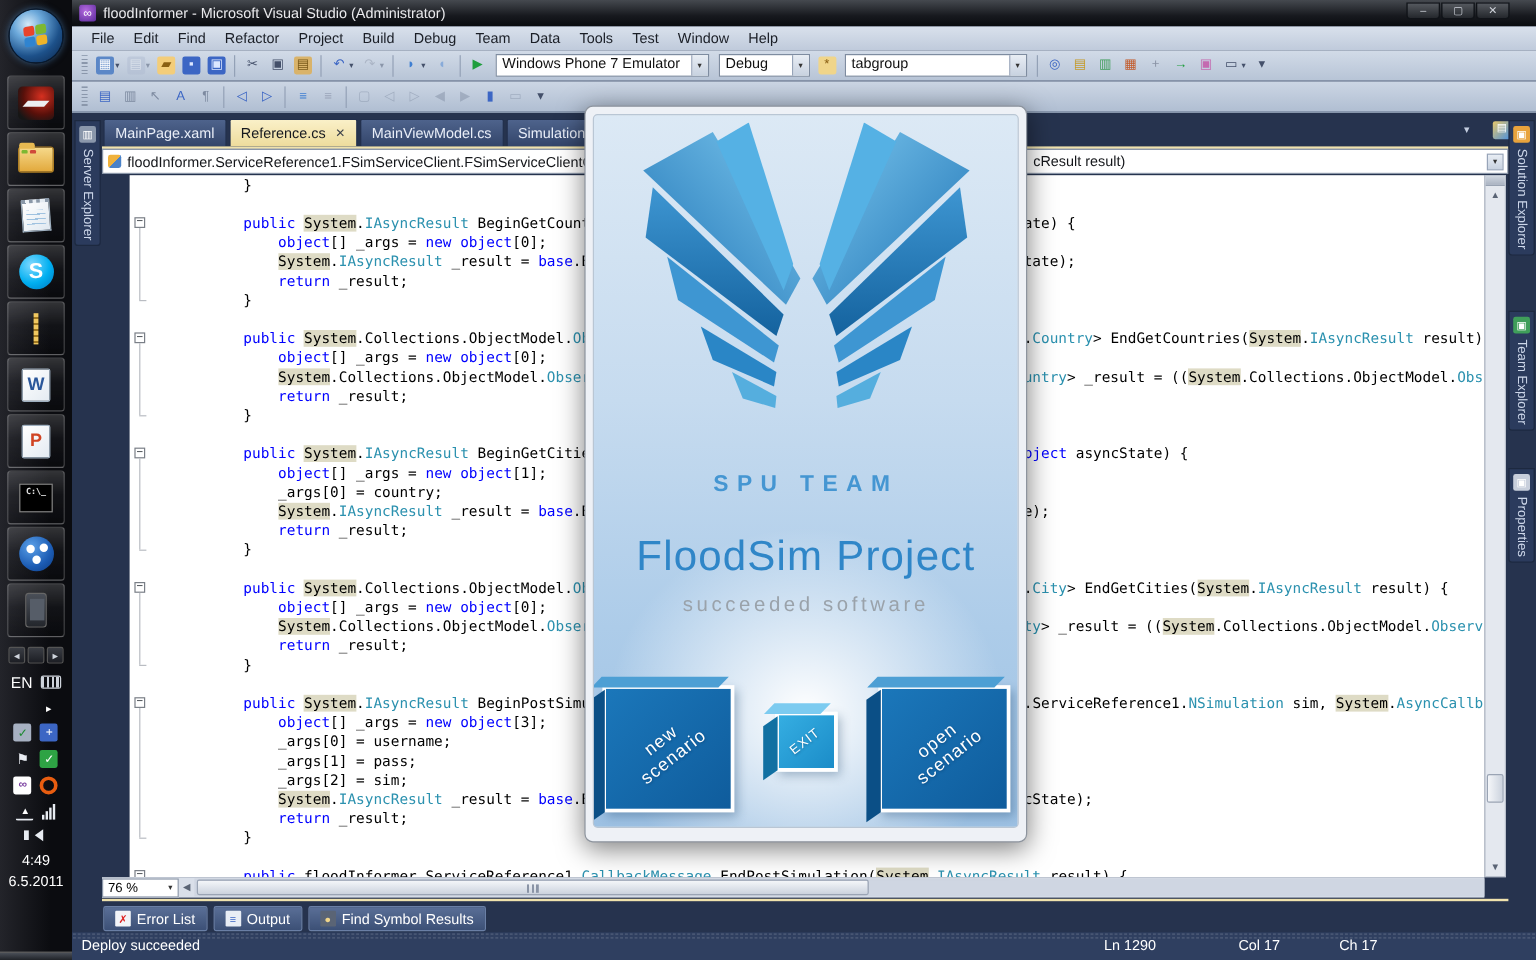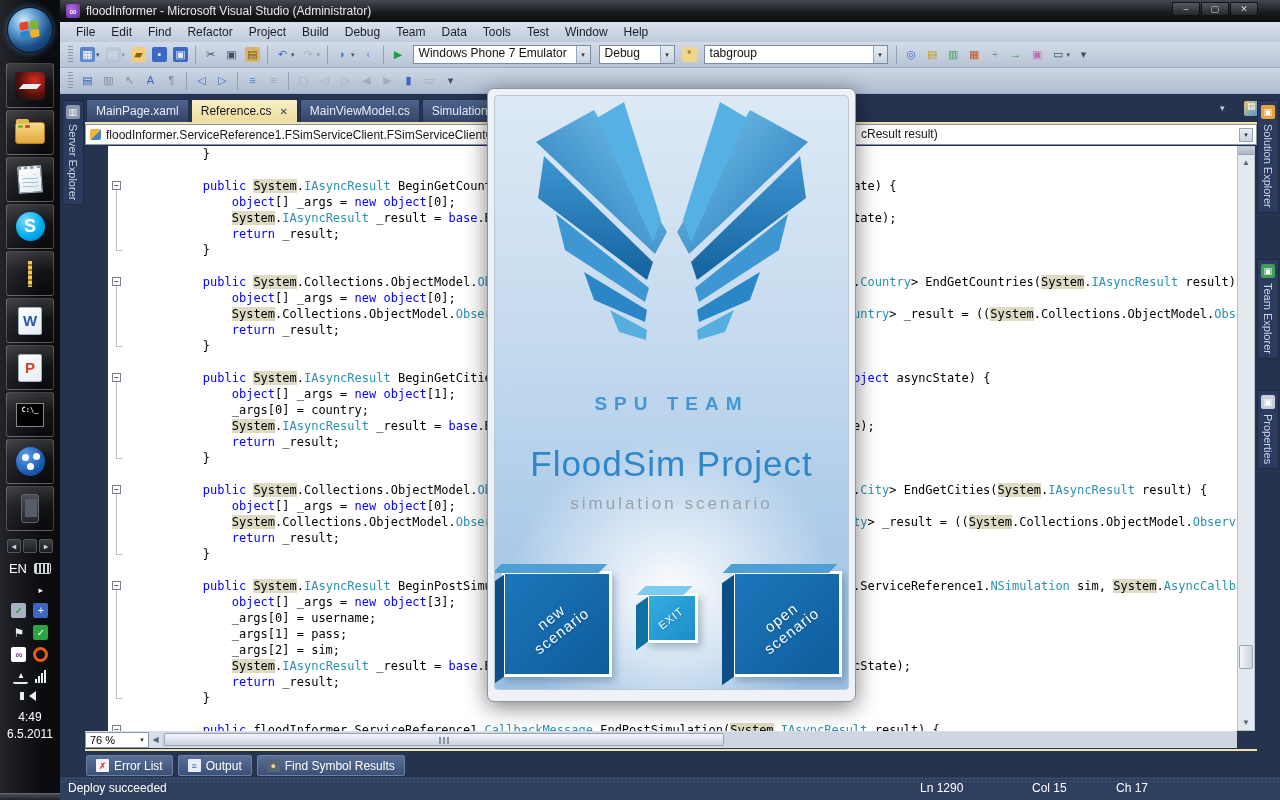--- a/index.html
+++ b/index.html
@@ -319,21 +319,21 @@
           <span class="combo-text">Windows Phone 7 Emulator</span>
           <span class="combo-arrow">▾</span>
         </div>
         <div class="combo" style="width: 76px;">
           <span class="combo-text">Debug</span>
           <span class="combo-arrow">▾</span>
         </div>
         <span class="tbi">
           <span class="ic" style="background: rgb(240, 213, 138); color: rgb(138, 95, 18);">*</span>
         </span>
-        <div class="combo" style="width: 184px; gap: 36px;">
+        <div class="combo" style="width: 152px; gap: 36px;">
           <span class="combo-text">tabgroup</span>
           <span class="combo-arrow">▾</span>
         </div>
         <span class="tsep"></span>
         <span class="tbi">
           <span class="ic" style="color: rgb(60, 102, 196);">◎</span>
         </span>
         <span class="tbi">
           <span class="ic" style="color: rgb(196, 154, 42);">▤</span>
         </span>
@@ -501,21 +501,21 @@
         </div>
         <div class="ptab">
           <span class="pico" style="background: rgb(90, 100, 117); color: rgb(240, 213, 138);">●</span>
           <span>Find Symbol Results</span>
         </div>
       </div>
 
     <div id="statusbar">
       <span class="stat" style="left:8px">Deploy succeeded</span>
       <span class="stat" style="left:860px">Ln 1290</span>
-      <span class="stat" style="left:972px">Col 15</span>
+      <span class="stat" style="left:972px">Col 17</span>
       <span class="stat" style="left:1056px">Ch 17</span>
       <span class="stat" style="left:1248px">INS</span>
     </div>
 
     <div id="right-tabs"></div>
   <div class="vtab" style="left: 1197px; top: 100px;">
         <span class="tico" style="background: rgb(232, 163, 61);">▣</span>
         <span>Solution Explorer</span>
       </div>
       <div class="vtab" style="left: 1197px; top: 259px;">
@@ -546,21 +546,21 @@
           <polygon points="179,118 216,0 243,16 187,140" fill="#55b1e4"></polygon>
           <polygon points="187,160 296,54 302,96 193,178" fill="url(#gw2)"></polygon>
           <polygon points="191,186 284,112 275,148 195,200" fill="#3e96d2"></polygon>
           <polygon points="193,208 256,170 246,198 195,220" fill="#2a86c6"></polygon>
           <polygon points="193,228 230,208 221,230 194,238" fill="#55aede"></polygon>
         </g>
         <use href="#wingR" transform="scale(-1,1) translate(-336,0)"></use>
       </svg>
       <div class="spu">SPU TEAM</div>
       <div class="ftitle">FloodSim Project</div>
-      <div class="fsub">simulation scenario</div>
+      <div class="fsub">succeeded software</div>
       <div id="tiles">
           <div class="tile big">
             <span class="tlabel">
               <div>new</div>
               <div>scenario</div>
             </span>
           </div>
           <div class="tile small">
             <span class="tlabel">
               <div>EXIT</div>

